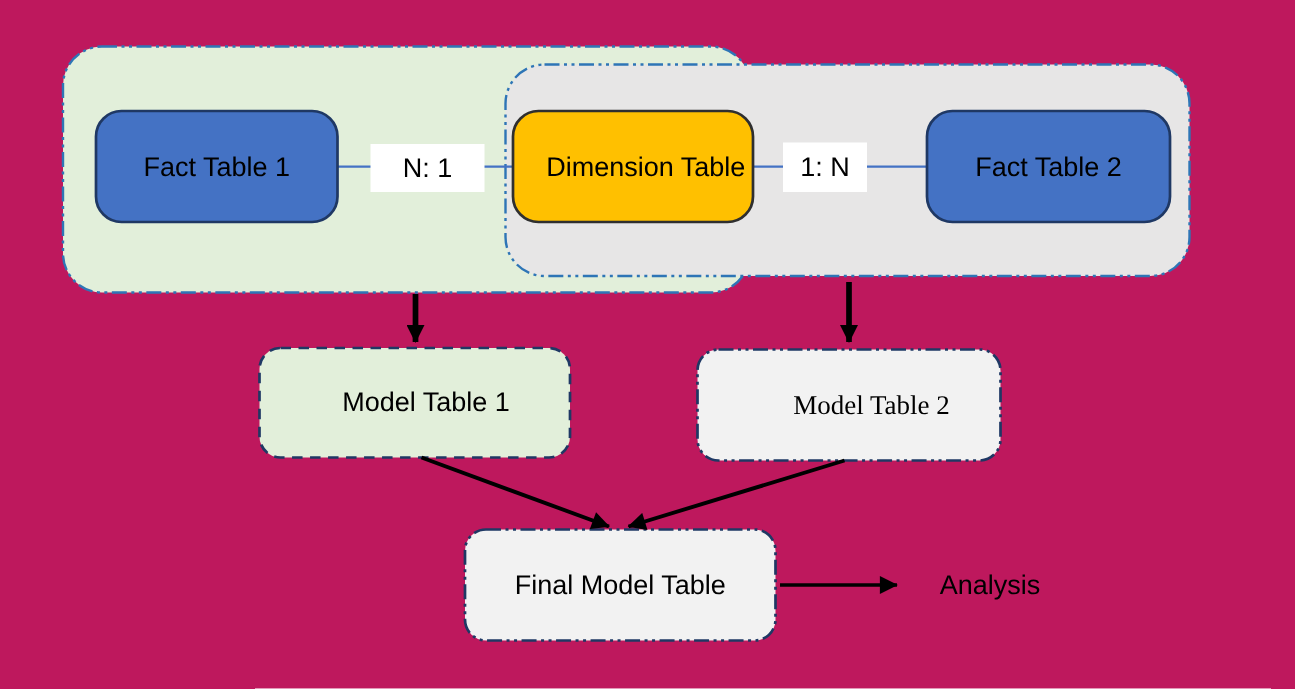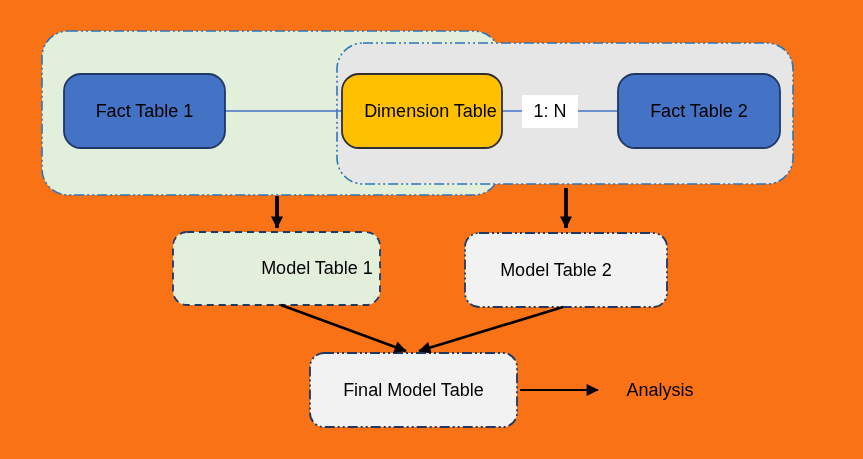--- a/index.html
+++ b/index.html
@@ -1,20 +1,20 @@
 <!DOCTYPE html>
 <html><head>
 <meta charset="utf-8">
 <style>
   html, body { margin: 0; padding: 0; background: #ffffff; }
   .canvas {
     position: relative;
     width: 863px;
     height: 459px;
-    background: #f97316;
+    background: #be185d;
     font-family: "Liberation Sans", sans-serif;
     overflow: hidden;
   }
   .canvas svg { position: absolute; left: 0; top: 0; }
 
   
   .group-outline { stroke: #2E75B6; stroke-width: 1.6; stroke-dasharray: 10 3 2 3 2 3; }
   .solid-box     { stroke-width: 1.8; }
   .fact-stroke   { stroke: #1F3864; }
   .dim-stroke    { stroke: #2F2F2F; }
@@ -70,21 +70,22 @@
     <line x1="566" y1="188" x2="566" y2="228" class="arrow arrow-thick" marker-end="url(#ah)"></line>
     <line x1="281" y1="305" x2="406" y2="351" class="arrow arrow-mid" marker-end="url(#ah)"></line>
     <line x1="563" y1="307" x2="419" y2="351" class="arrow arrow-mid" marker-end="url(#ah)"></line>
     <line x1="520" y1="390" x2="598" y2="390" class="arrow arrow-thin" marker-end="url(#ah)"></line>
   </svg>
 
   <div class="label" style="left:64px; top:74px; width:161px; height:74px;">Fact Table 1</div>
   <div class="label" style="left:342px; top:74px; width:177px; height:74px;">Dimension Table</div>
   <div class="label" style="left:618px; top:74px; width:162px; height:74px;border-radius:32px;">Fact Table 2</div>
 
+  <div class="label rel-label" style="left:247px; top:96px; width:76px; height:32px;">N: 1</div>
   <div class="label rel-label" style="left:522px; top:95px; width:56px; height:33px;">1: N</div>
 
-  <div class="label" style="left:173px; top:232px; width:222px; height:73px;margin-left:33px;">Model Table 1</div>
-  <div class="label" style="left:455px; top:233px; width:202px; height:74px;">Model Table 2</div>
+  <div class="label" style="left:173px; top:232px; width:222px; height:73px;">Model Table 1</div>
+  <div class="label" style="left:480px; top:233px; width:202px; height:74px;font-family:Liberation Serif, serif;">Model Table 2</div>
   <div class="label" style="left:608px; top:372px; width:104px; height:36px;">Analysis</div>
 
   <div class="label" style="left:310px; top:353px; width:207px; height:74px;">Final Model Table</div>
 
 </div>
 
 </body></html>

